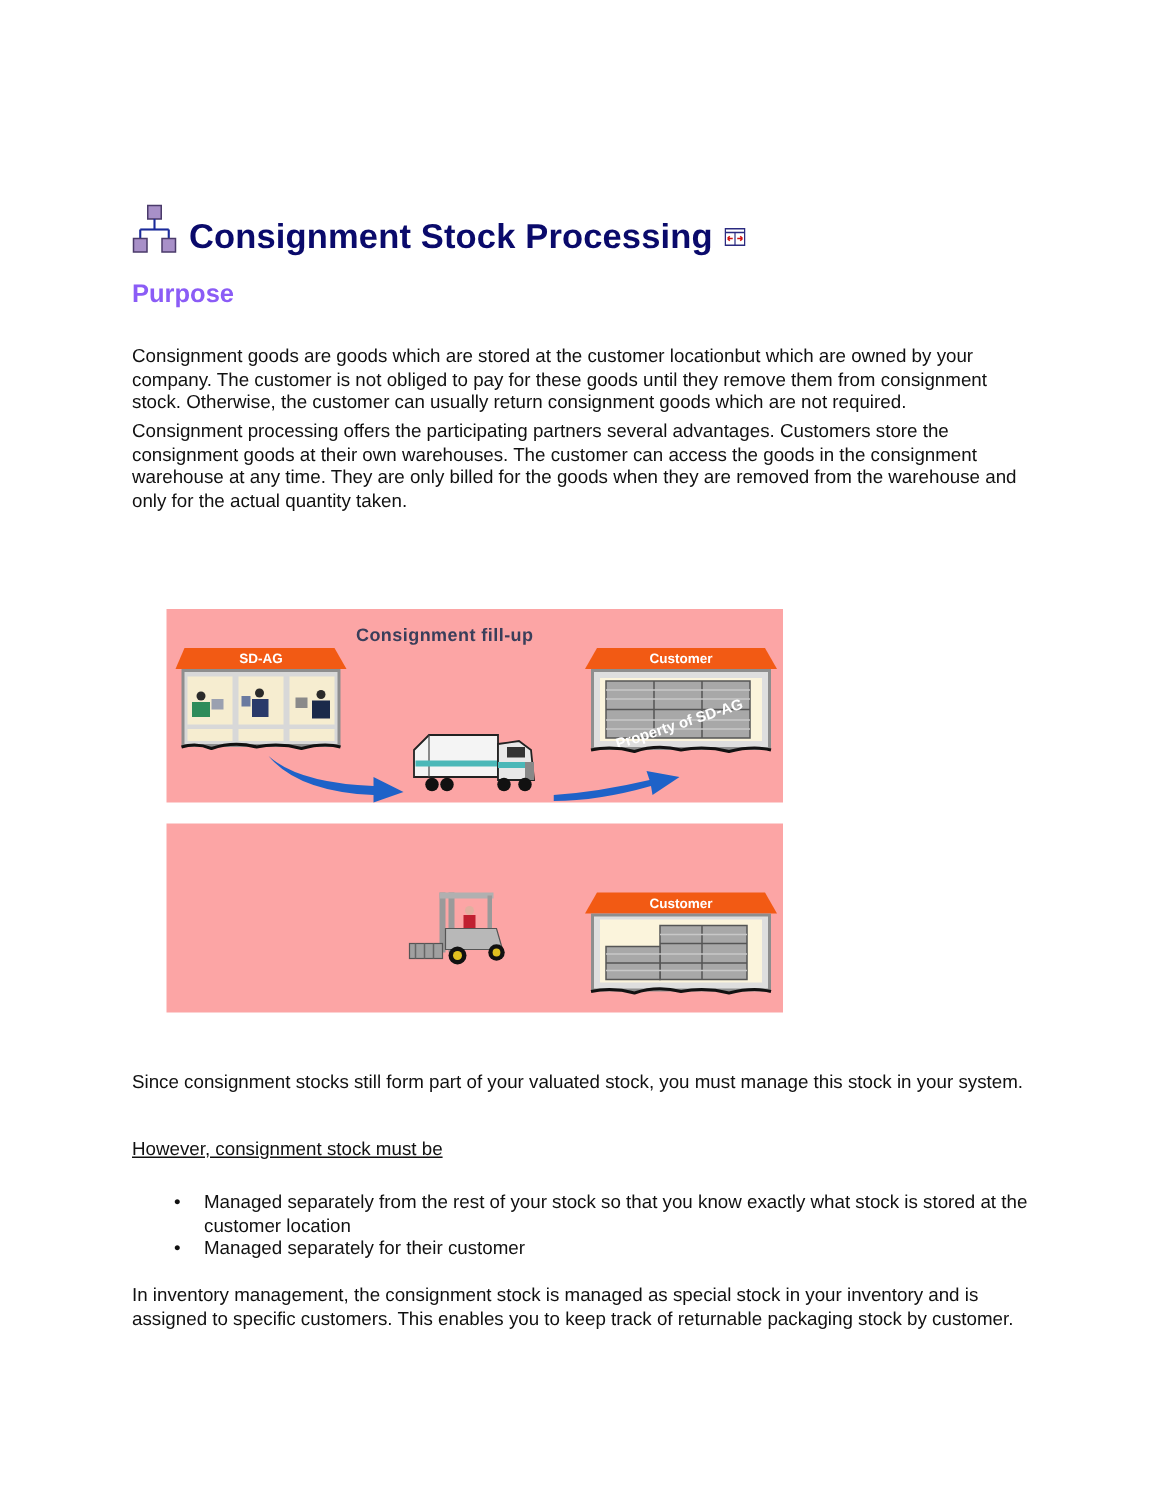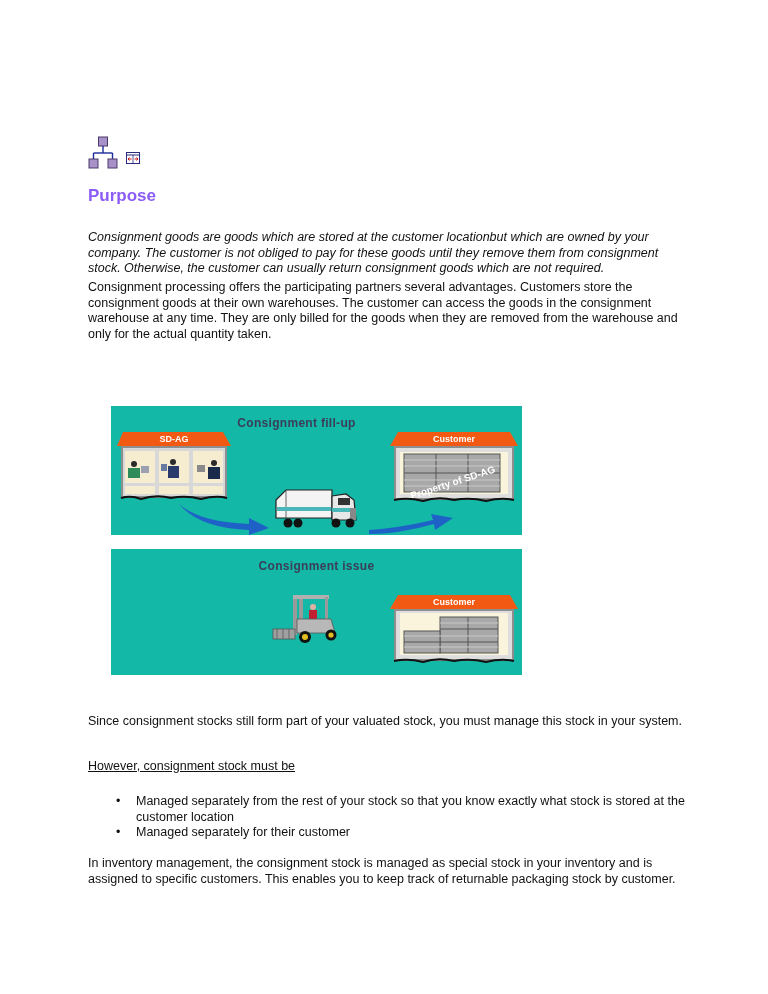--- a/index.html
+++ b/index.html
@@ -55,21 +55,21 @@
     }
     .para {
       position: absolute;
       left: 88px;
       width: 600px;
       font-size: 12.5px;
       line-height: 15.5px;
       margin: 0;
       color: #111;
     }
-    #p1 { top: 230px; font-style: italic; }
+    #p1 { top: 230px; }
     #p2 { top: 280px; }
     #p3 { top: 714px; }
     #p4 { top: 759px; text-decoration: underline; }
     #p5 { top: 856px; }
     .bullets {
       position: absolute;
       left: 88px;
       top: 794px;
       width: 600px;
       margin: 0;
@@ -87,21 +87,21 @@
       position: absolute;
       left: 28px;
       top: 0;
     }
     strong { font-weight: normal; margin-top: 48px; }
 
     .figure {
       position: absolute;
       left: 111px;
       width: 411px;
-      background: #14b8a6;
+      background: #fca5a5;
     }
     #fig1 { top: 406px; height: 129px; }
     #fig2 { top: 549px; height: 126px; }
     .fig-caption {
       position: absolute;
       left: 0;
       width: 100%;
       text-align: center;
       top: 10px;
       font-weight: bold;
@@ -118,20 +118,21 @@
 <div class="page-title">
   <svg class="title-icon" viewBox="0 0 30 34">
     <rect x="10.5" y="1" width="9" height="9" fill="#a890c8" stroke="#4a3a6a" stroke-width="1"></rect>
     <line x1="15" y1="10" x2="15" y2="17" stroke="#1a2a9a" stroke-width="1.4"></line>
     <line x1="5.5" y1="17" x2="24.5" y2="17" stroke="#1a2a9a" stroke-width="1.4"></line>
     <line x1="5.5" y1="17" x2="5.5" y2="23" stroke="#1a2a9a" stroke-width="1.4"></line>
     <line x1="24.5" y1="17" x2="24.5" y2="23" stroke="#1a2a9a" stroke-width="1.4"></line>
     <rect x="1" y="23" width="9" height="9" fill="#a890c8" stroke="#4a3a6a" stroke-width="1"></rect>
     <rect x="20" y="23" width="9" height="9" fill="#a890c8" stroke="#4a3a6a" stroke-width="1"></rect>
   </svg>
+  <span class="title-text">Consignment Stock Processing</span>
   <svg class="expand-icon" viewBox="0 0 14 12">
     <rect x="0.5" y="0.5" width="13" height="11" fill="#ffffff" stroke="#2a2a80" stroke-width="1"></rect>
     <line x1="0.5" y1="3" x2="13.5" y2="3" stroke="#2a2a80" stroke-width="1"></line>
     <line x1="7" y1="3" x2="7" y2="11.5" stroke="#2a2a80" stroke-width="0.8"></line>
     <path d="M2 7 L5.5 7 M2 7 L3.5 5.5 M2 7 L3.5 8.5" stroke="#d01010" stroke-width="1" fill="none"></path>
     <path d="M12 7 L8.5 7 M12 7 L10.5 5.5 M12 7 L10.5 8.5" stroke="#d01010" stroke-width="1" fill="none"></path>
   </svg>
 </div>
 
 <h2 class="section-heading">Purpose</h2>
@@ -205,21 +206,20 @@
       <line x1="16" y1="50" x2="112" y2="50" stroke="#c8c8c8"></line>
       <line x1="16" y1="56" x2="112" y2="56" stroke="#c8c8c8"></line>
     </g>
     <text x="64" y="56" text-anchor="middle" font-family="Liberation Sans, sans-serif" font-weight="bold" font-size="10" fill="#ffffff" transform="rotate(-18 64 50)">Property of SD-AG</text>
     <path d="M6 70 Q20 67 35 71 Q50 66 66 70 Q82 67 98 71 Q114 67 126 70" stroke="#111" stroke-width="2" fill="none"></path>
     <text x="66" y="12" text-anchor="middle" font-family="Liberation Sans, sans-serif" font-weight="bold" font-size="9" fill="#ffffff">Customer</text>
   </svg>
 </div>
 
 <div class="figure" id="fig2">
-  <div class="fig-caption">Consignment issue</div>
 
   <svg class="bldg-svg" style="left:160px;top:44px;" width="72" height="52" viewBox="0 0 72 52">
     <rect x="22" y="2" width="4" height="40" fill="#9a9a9a"></rect>
     <rect x="28" y="2" width="4" height="40" fill="#9a9a9a"></rect>
     <rect x="22" y="2" width="36" height="4" fill="#b0b0b0"></rect>
     <rect x="54" y="4" width="3" height="24" fill="#9a9a9a"></rect>
     <circle cx="42" cy="14" r="3" fill="#e0b0a0"></circle>
     <rect x="38" y="17" width="8" height="10" fill="#c02030"></rect>
     <polygon points="26,26 60,26 64,40 26,40" fill="#b8b8b8" stroke="#555" stroke-width="0.8"></polygon>
     <rect x="2" y="36" width="22" height="10" fill="#a0a0a0" stroke="#555" stroke-width="0.8"></rect>

